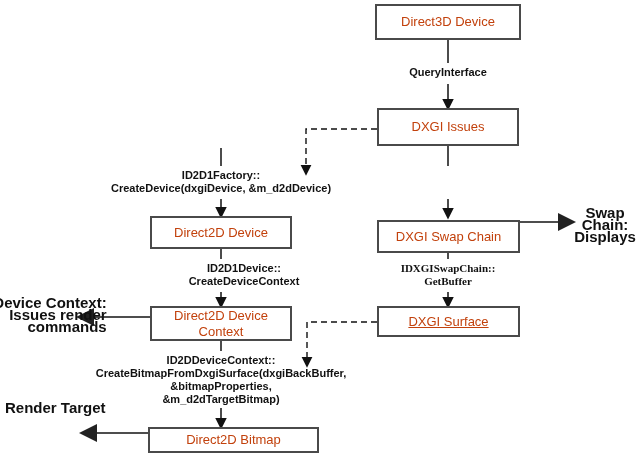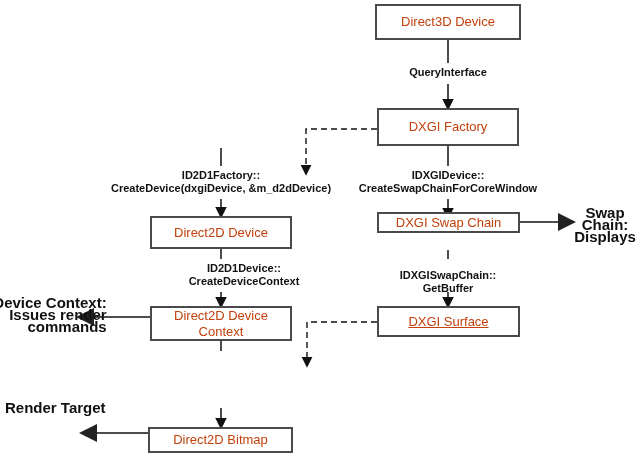--- a/index.html
+++ b/index.html
@@ -27,40 +27,40 @@
     font-size: 13px;
     line-height: 16px;
     color: #c2410c;
     text-align: center;
     white-space: pre-line;
   }
   #b-d3d        { left: 375px; top: 4px;   width: 146px; height: 36px; }
   #b-dxgidev    { left: 377px; top: 108px; width: 142px; height: 38px; }
   #b-d2dfactory { left: 150px; top: 109px; width: 143px; height: 39px; }
   #b-d2ddev     { left: 150px; top: 216px; width: 142px; height: 33px; }
-  #b-swapchain  { left: 377px; top: 212px; width: 143px; height: 21px; }
+  #b-swapchain  { left: 377px; top: 220px; width: 143px; height: 33px; }
   #b-ctx        { left: 150px; top: 306px; width: 142px; height: 35px; }
   #b-surface    { left: 377px; top: 306px; width: 143px; height: 31px; text-decoration: underline; }
-  #b-bitmap     { left: 148px; top: 427px; width: 145px; height: 26px; }
+  #b-bitmap     { left: 148px; top: 427px; width: 171px; height: 26px; }
 
   .elabel {
     position: absolute;
     transform: translateX(-50%);
     font-weight: bold;
     font-size: 11px;
     line-height: 13px;
     color: #111111;
     text-align: center;
     white-space: pre;
   }
   #l-qi  { left: 448px; top: 66px; }
   #l-cd  { left: 221px; top: 169px; }
   #l-csc { left: 448px; top: 169px; }
   #l-cdc { left: 221px; top: 262px; margin-left: 23px; }
-  #l-gb  { left: 448px; top: 269px; }
+  #l-gb  { left: 448px; top: 262px; font-family: Liberation Serif, serif; }
   #l-cb  { left: 221px; top: 354px; }
 
   .alabel {
     position: absolute;
     font-weight: bold;
     font-size: 15px;
     line-height: 12px;
     color: #111111;
     white-space: pre-line;
   }
@@ -107,37 +107,39 @@
     </g>
 
     <g stroke="#4d4d4d" stroke-width="2" fill="none">
       <path d="M520,222 H560" marker-end="url(#arrow-gray)"></path>
       <path d="M150,317 H92" marker-end="url(#arrow-gray)"></path>
       <path d="M148,433 H95" marker-end="url(#arrow-gray)"></path>
     </g>
   </svg>
 
   <div class="box" id="b-d3d">Direct3D Device</div>
-  <div class="box" id="b-dxgidev">DXGI Factory</div>
+  <div class="box" id="b-dxgidev">DXGI Issues</div>
   <div class="box" id="b-d2ddev">Direct2D Device</div>
   <div class="box" id="b-swapchain">DXGI Swap Chain</div>
   <div class="box" id="b-ctx">Direct2D Device
 Context</div>
   <div class="box" id="b-surface">DXGI Surface</div>
   <div class="box" id="b-bitmap">Direct2D Bitmap</div>
 
   <div class="elabel" id="l-qi">QueryInterface</div>
   <div class="elabel" id="l-cd">ID2D1Factory::
 CreateDevice(dxgiDevice, &amp;m_d2dDevice)</div>
-  <div class="elabel" id="l-csc">IDXGIDevice::
-CreateSwapChainForCoreWindow</div>
   <div class="elabel" id="l-cdc">ID2D1Device::
 CreateDeviceContext</div>
   <div class="elabel" id="l-gb">IDXGISwapChain::
 GetBuffer</div>
+  <div class="elabel" id="l-cb">ID2DDeviceContext::
+CreateBitmapFromDxgiSurface(dxgiBackBuffer,
+&amp;bitmapProperties,
+&amp;m_d2dTargetBitmap)</div>
 
   <div class="alabel" id="a-sc">Swap Chain:
 Displays</div>
   <div class="alabel" id="a-dc">Device Context:
 Issues render
 commands</div>
   <div class="alabel" id="a-rt">Render Target</div>
 
 </div>
 

